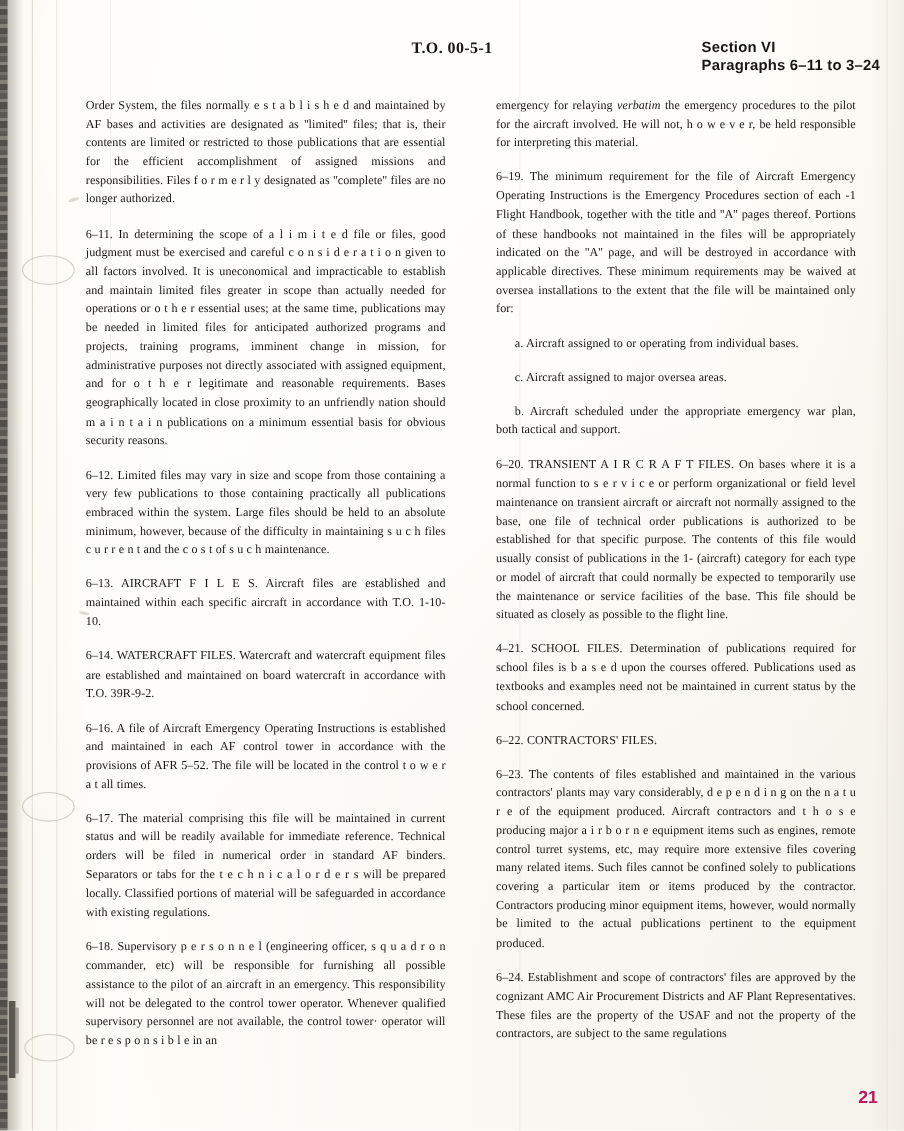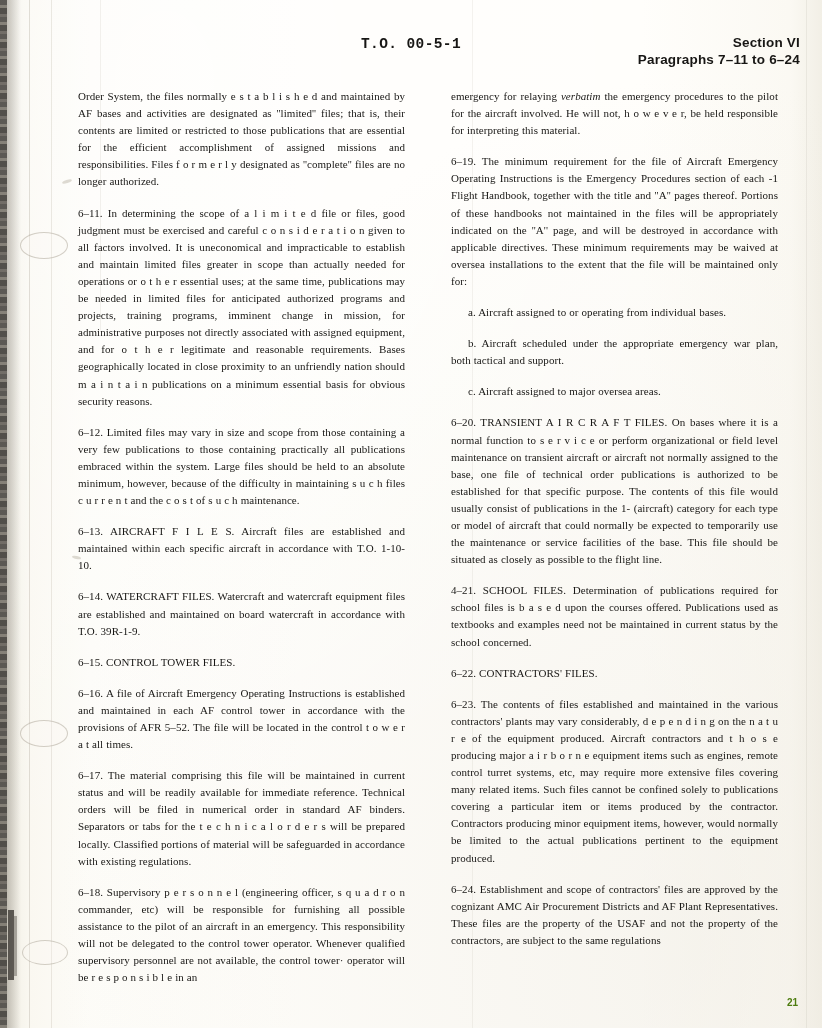--- a/index.html
+++ b/index.html
@@ -106,31 +106,31 @@
   .running-head {
     position: absolute;
     left: 0; right: 0; top: 30px;
     height: 52px;
   }
   .to-number {
     position: absolute;
     left: 0; right: 0;
     top: 6px;
     text-align: center;
-    font-family: Liberation Mono, monospace;
+    font-family: Liberation Serif, serif;
     font-weight: 700;
     font-size: 14.5px;
     letter-spacing: 0.4px;
     color: #171614;
   }
   .head-right {
     position: absolute;
     right: 22px;
     top: 4px;
-    text-align: right;
+    text-align: left;
     font-family: "Liberation Sans", "DejaVu Sans", sans-serif;
     font-weight: 700;
     font-size: 13.5px;
     line-height: 17px;
     letter-spacing: 0.2px;
     color: #171614;
   }
 
   
   .body-area {
@@ -162,22 +162,22 @@
   }
   em { }
 
   
   .folio {
     position: absolute;
     right: 24px;
     bottom: 20px;
     font-family: "Liberation Sans", "DejaVu Sans", sans-serif;
     font-weight: 700;
-    font-size: 10px;
-    color: #4d7c0f;
+    font-size: 16px;
+    color: #be185d;
     text-align: center;
   }
 
   
   .ink-soft {
     filter: contrast(1.02);
   }
 </style>
 </head>
 <body>
@@ -202,47 +202,46 @@
   <div class="punch p2"></div>
   <div class="punch p3"></div>
 
   <div class="smudge s1"></div>
   <div class="smudge s2"></div>
 
   <div class="running-head">
     <div class="to-number">T.O. 00-5-1</div>
     <div class="head-right">
       <div>Section VI</div>
-      <div>Paragraphs 7–11 to 6–24</div>
+      <div>Paragraphs 6–11 to 3–24</div>
     </div>
   </div>
 
   <div class="body-area ink-soft">
     <div class="columns">
 
       <div class="col">
         <p>Order System, the files normally e s t a b l i s h e d and maintained by AF bases and activities are designated as ''limited'' files; that is, their contents are limited or restricted to those publications that are essential for the efficient accomplishment of assigned missions and responsibilities. Files f o r m e r l y designated as ''complete'' files are no longer authorized.</p>
         <p>6–11. In determining the scope of a l i m i t e d file or files, good judgment must be exercised and careful c o n s i d e r a t i o n given to all factors involved. It is uneconomical and impracticable to establish and maintain limited files greater in scope than actually needed for operations or o t h e r essential uses; at the same time, publications may be needed in limited files for anticipated authorized programs and projects, training programs, imminent change in mission, for administrative purposes not directly associated with assigned equipment, and for o t h e r legitimate and reasonable requirements. Bases geographically located in close proximity to an unfriendly nation should m a i n t a i n publications on a minimum essential basis for obvious security reasons.</p>
         <p>6–12. Limited files may vary in size and scope from those containing a very few publications to those containing practically all publications embraced within the system. Large files should be held to an absolute minimum, however, because of the difficulty in maintaining s u c h files c u r r e n t and the c o s t of s u c h maintenance.</p>
         <p>6–13. AIRCRAFT F I L E S. Aircraft files are established and maintained within each specific aircraft in accordance with T.O. 1-10-10.</p>
-        <p>6–14. WATERCRAFT FILES. Watercraft and watercraft equipment files are established and maintained on board watercraft in accordance with T.O. 39R-1-9.</p>
-        <p>6–15. CONTROL TOWER FILES.</p>
+        <p>6–14. WATERCRAFT FILES. Watercraft and watercraft equipment files are established and maintained on board watercraft in accordance with T.O. 39R-9-2.</p>
         <p>6–16. A file of Aircraft Emergency Operating Instructions is established and maintained in each AF control tower in accordance with the provisions of AFR 5–52. The file will be located in the control t o w e r a t all times.</p>
         <p>6–17. The material comprising this file will be maintained in current status and will be readily available for immediate reference. Technical orders will be filed in numerical order in standard AF binders. Separators or tabs for the t e c h n i c a l o r d e r s will be prepared locally. Classified portions of material will be safeguarded in accordance with existing regulations.</p>
         <p>6–18. Supervisory p e r s o n n e l (engineering officer, s q u a d r o n commander, etc) will be responsible for furnishing all possible assistance to the pilot of an aircraft in an emergency. This responsibility will not be delegated to the control tower operator. Whenever qualified supervisory personnel are not available, the control tower· operator will be r e s p o n s i b l e in an</p>
       </div>
 
       <div class="col">
         <p>
           <span>emergency for relaying </span><em>verbatim</em><span> the emergency procedures to the pilot for the aircraft involved. He will not, h o w e v e r, be held responsible for interpreting this material.</span>
         </p>
         <p>6–19. The minimum requirement for the file of Aircraft Emergency Operating Instructions is the Emergency Procedures section of each -1 Flight Handbook, together with the title and ''A'' pages thereof. Portions of these handbooks not maintained in the files will be appropriately indicated on the ''A'' page, and will be destroyed in accordance with applicable directives. These minimum requirements may be waived at oversea installations to the extent that the file will be maintained only for:</p>
         <p class="lettered">a. Aircraft assigned to or operating from individual bases.</p>
+        <p class="lettered">c. Aircraft assigned to major oversea areas.</p>
         <p class="lettered">b. Aircraft scheduled under the appropriate emergency war plan, both tactical and support.</p>
-        <p class="lettered">c. Aircraft assigned to major oversea areas.</p>
         <p>6–20. TRANSIENT A I R C R A F T FILES. On bases where it is a normal function to s e r v i c e or perform organizational or field level maintenance on transient aircraft or aircraft not normally assigned to the base, one file of technical order publications is authorized to be established for that specific purpose. The contents of this file would usually consist of publications in the 1- (aircraft) category for each type or model of aircraft that could normally be expected to temporarily use the maintenance or service facilities of the base. This file should be situated as closely as possible to the flight line.</p>
         <p>4–21. SCHOOL FILES. Determination of publications required for school files is b a s e d upon the courses offered. Publications used as textbooks and examples need not be maintained in current status by the school concerned.</p>
         <p>6–22. CONTRACTORS' FILES.</p>
         <p>6–23. The contents of files established and maintained in the various contractors' plants may vary considerably, d e p e n d i n g on the n a t u r e of the equipment produced. Aircraft contractors and t h o s e producing major a i r b o r n e equipment items such as engines, remote control turret systems, etc, may require more extensive files covering many related items. Such files cannot be confined solely to publications covering a particular item or items produced by the contractor. Contractors producing minor equipment items, however, would normally be limited to the actual publications pertinent to the equipment produced.</p>
         <p>6–24. Establishment and scope of contractors' files are approved by the cognizant AMC Air Procurement Districts and AF Plant Representatives. These files are the property of the USAF and not the property of the contractors, are subject to the same regulations</p>
       </div>
 
     </div>
   </div>
 

